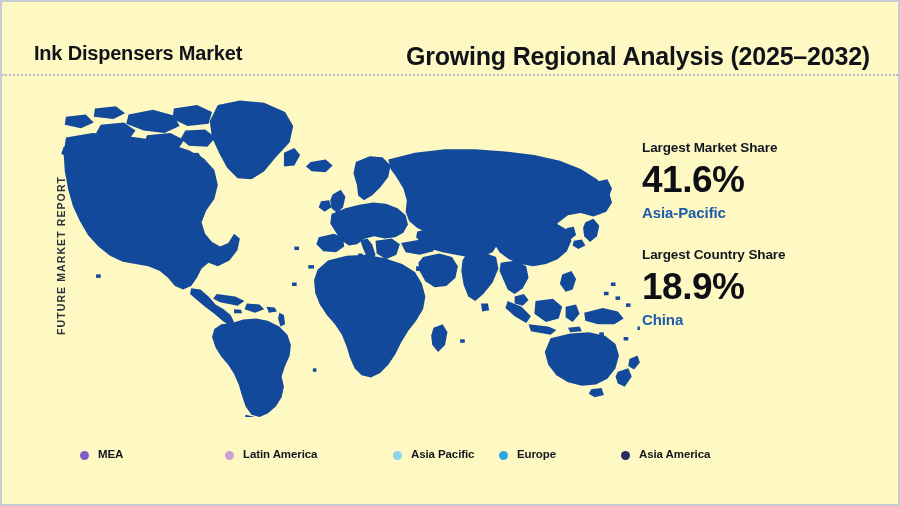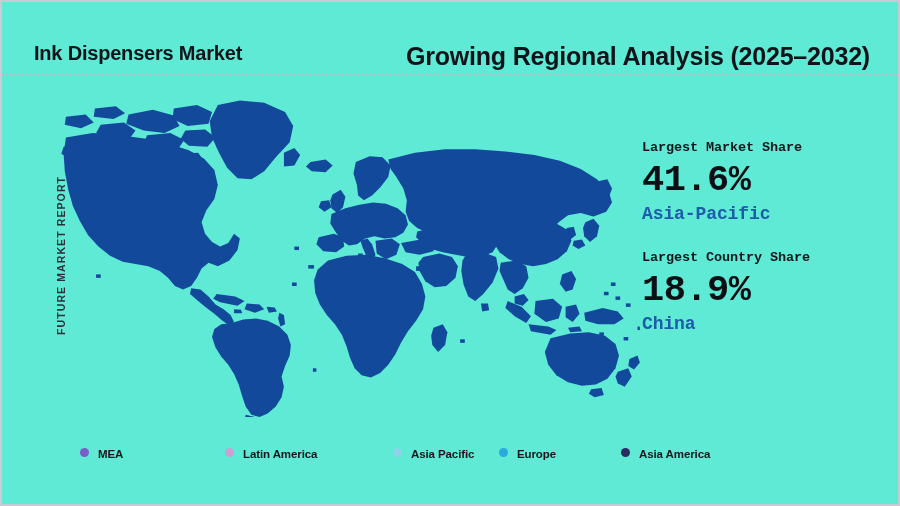--- a/index.html
+++ b/index.html
@@ -4,21 +4,21 @@
 <style>
   html, body {
     margin: 0;
     padding: 0;
     background: #ffffff;
   }
   #canvas {
     position: relative;
     width: 900px;
     height: 506px;
-    background: #5eead4;
+    background: #fef9c3;
     border: 2px solid #c9cbd4;
     box-sizing: border-box;
     font-family: "Liberation Sans", sans-serif;
     overflow: hidden;
   }
 
   
   #header {
     position: absolute;
     left: 0; top: 0;
@@ -84,57 +84,56 @@
     width: 100%;
     height: 100%;
   }
 
   
   #stats {
     position: absolute;
     left: 640px;
     top: 138px;
     width: 250px;
-    font-family: Liberation Mono, monospace;
   }
   .stat-block { margin-bottom: 26px; }
   .stat-label {
     font-size: 13.5px;
     font-weight: bold;
     color: #14161d;
     letter-spacing: -0.1px;
     margin-bottom: 6px;
   }
   .stat-value {
     font-size: 37px;
     font-weight: bold;
     color: #0d0f15;
     letter-spacing: -0.5px;
     line-height: 1.05;
     margin-bottom: 4px;
   }
   .stat-sub {
-    font-size: 18px;
+    font-size: 15px;
     font-weight: bold;
     color: #1d5bab;
     letter-spacing: -0.1px;
   }
 
   
   #legend {
     position: absolute;
     left: 78px;
     top: 446px;
     width: 740px;
     display: flex;
     align-items: center;
   }
   .legend-item {
     display: flex;
-    align-items: flex-start;
+    align-items: flex-end;
     white-space: nowrap;
   }
   .legend-dot {
     width: 9px;
     height: 9px;
     border-radius: 50%;
     margin-right: 9px;
     flex: none;
   }
   .legend-text {

